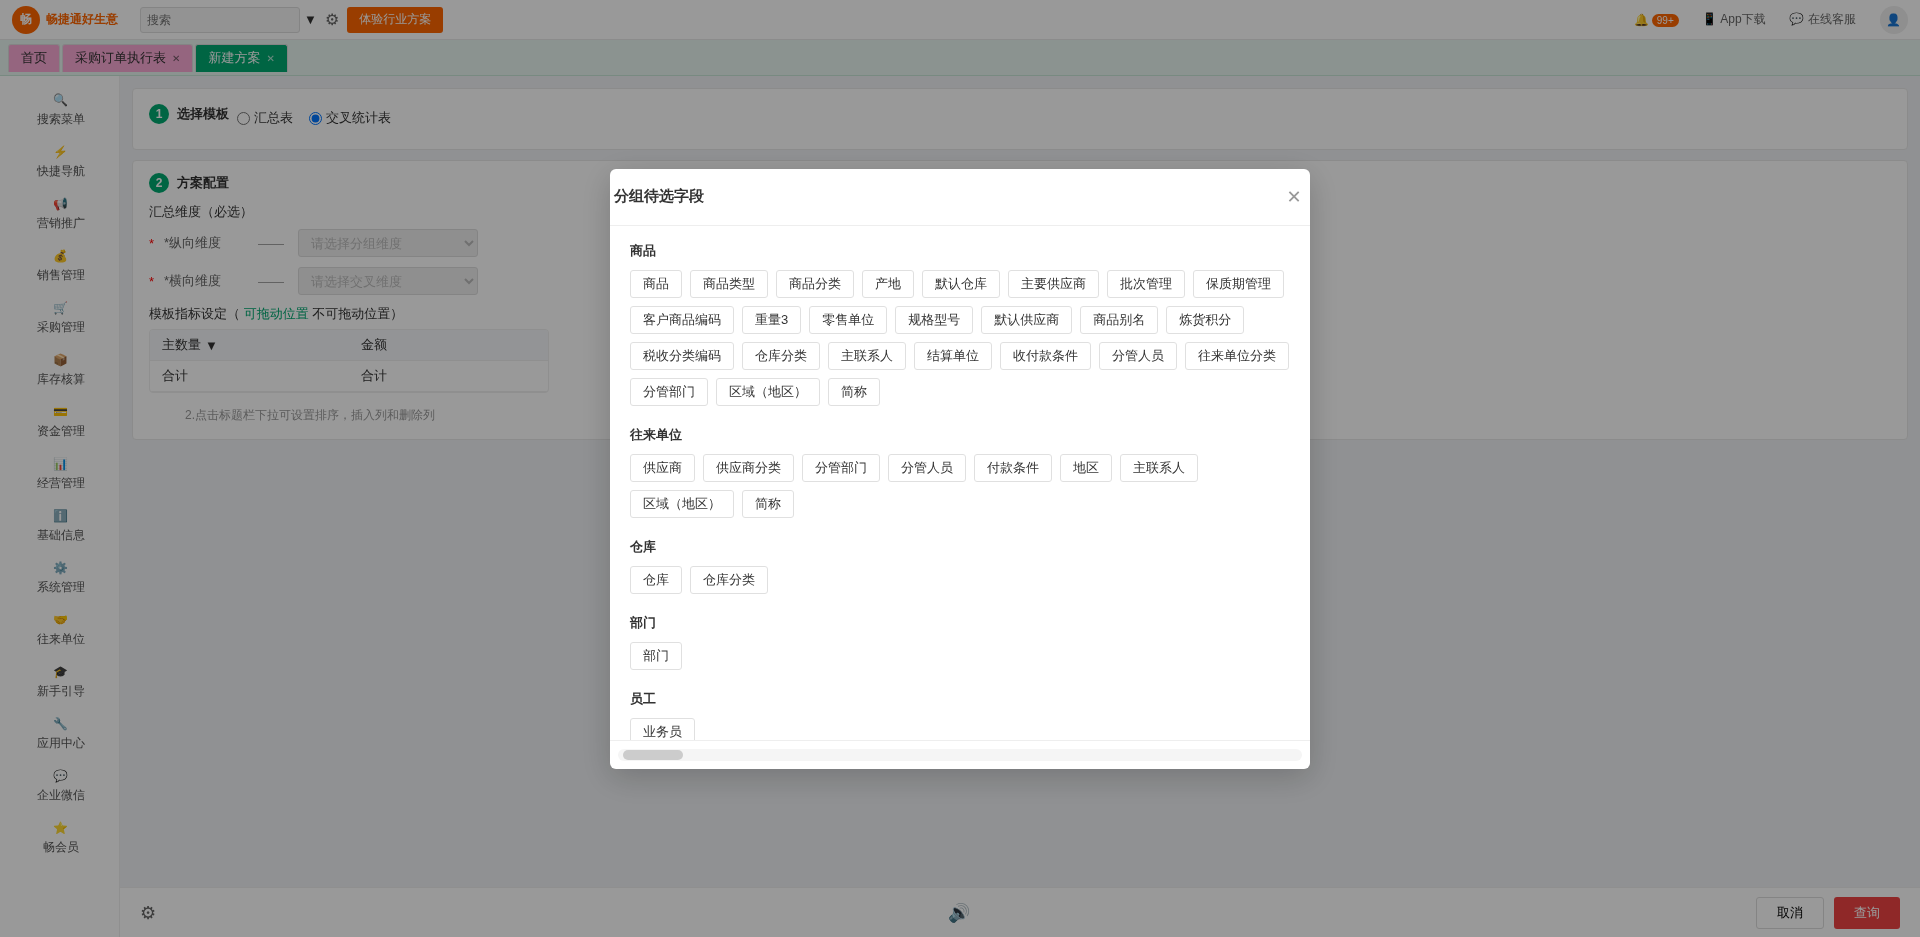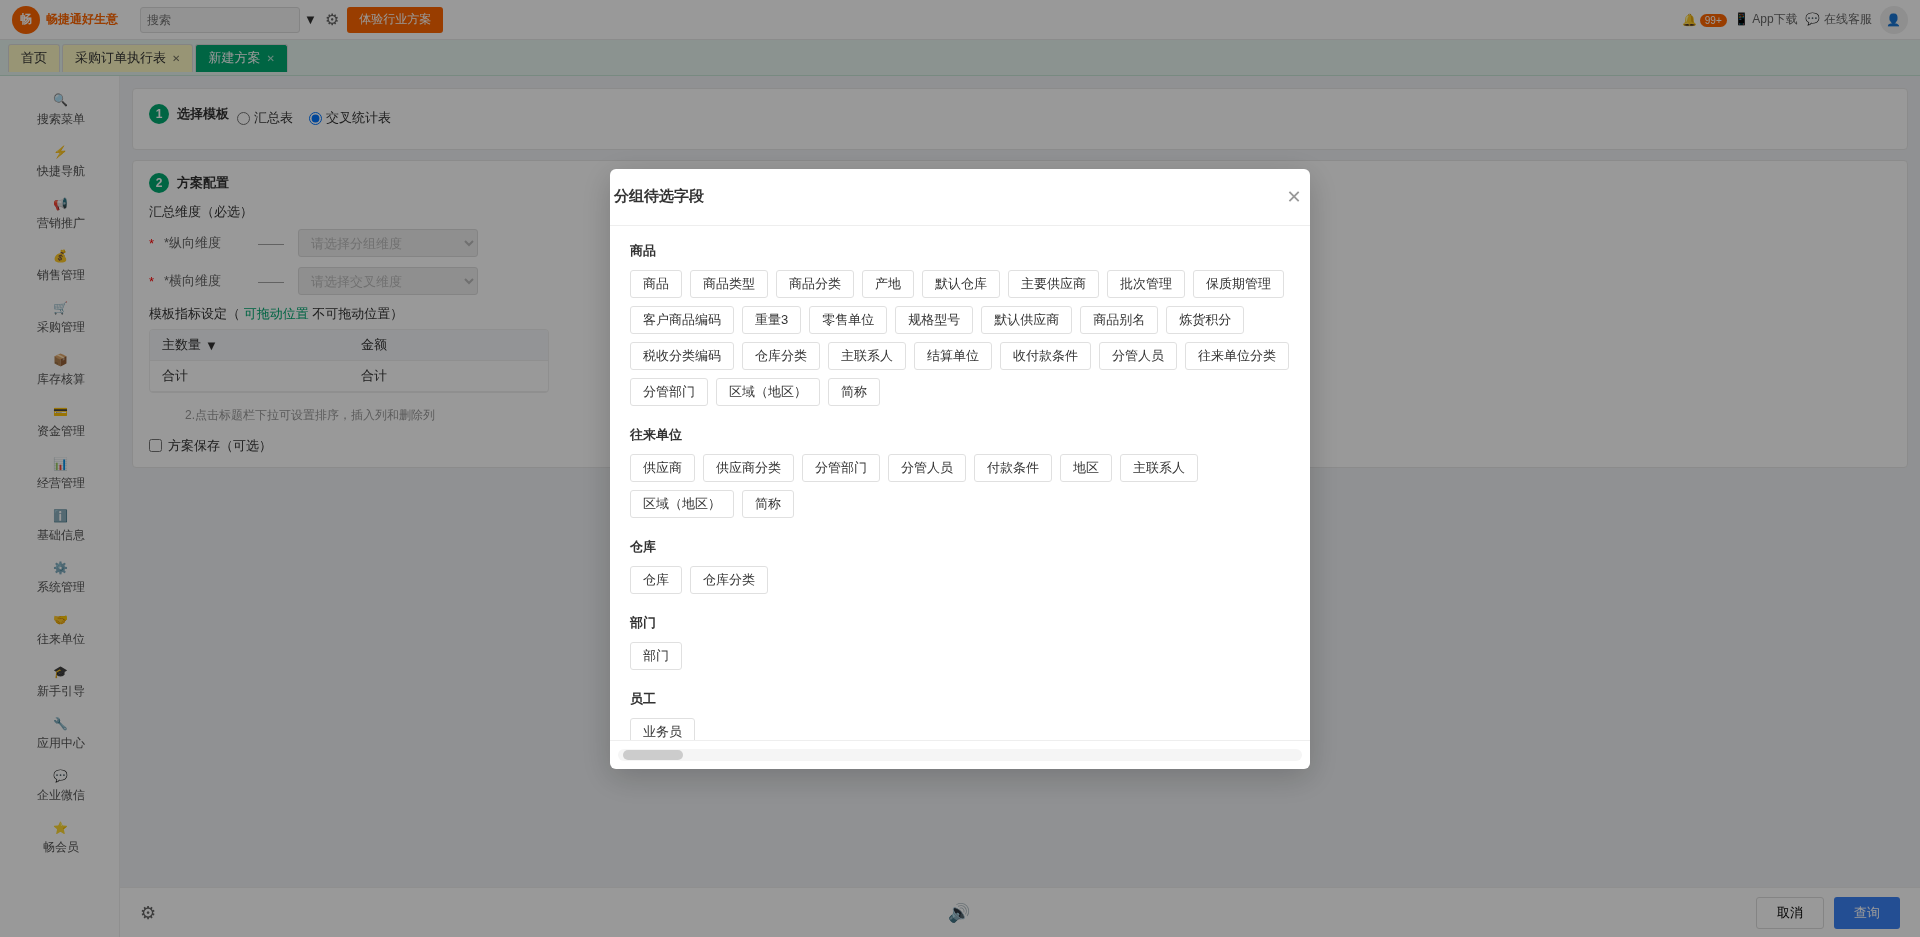--- a/index.html
+++ b/index.html
@@ -47,21 +47,21 @@
       padding: 0 6px; font-size: 12px;
       background: #f5f5f5;
     }
     .top-btn {
       height: 26px; padding: 0 12px;
       background: #f60;
       color: #fff; border: none; border-radius: 3px;
       cursor: pointer; font-size: 12px;
     }
     .top-right {
-      display: flex; align-items: center; gap: 8px;
+      display: flex; align-items: center; gap: 24px;
       font-size: 12px; color: #666;
     }
     .badge {
       background: #f60; color: #fff; border-radius: 10px;
       padding: 1px 5px; font-size: 10px; margin-left: 2px;
     }
 
     
     .tab-bar {
       height: 36px;
@@ -71,21 +71,21 @@
       padding: 0 8px;
       gap: 2px;
       position: fixed;
       top: 40px; left: 0; right: 0;
       z-index: 99;
       border-bottom: 1px solid #c8e6d8;
     }
     .tab-item {
       height: 28px; padding: 0 12px;
       display: flex; align-items: center;
-      background: #fef9c3;
+      background: #f9a8d4;
       border-radius: 3px 3px 0 0;
       font-size: 13px;
       cursor: pointer;
       color: #333;
       gap: 6px;
       border: 1px solid #ddd;
       border-bottom: none;
     }
     .tab-item.active {
       background: #00a870;
@@ -170,21 +170,21 @@
       padding: 0 20px;
       gap: 10px;
     }
     .btn-cancel {
       height: 32px; padding: 0 20px;
       border: 1px solid #ddd; border-radius: 3px;
       background: #fff; cursor: pointer; font-size: 13px;
     }
     .btn-confirm {
       height: 32px; padding: 0 20px;
-      background: #3b82f6; color: #fff;
+      background: #ef4444; color: #fff;
       border: none; border-radius: 3px;
       cursor: pointer; font-size: 13px;
     }
 
     
     .modal-overlay {
       position: fixed;
       top: 0; left: 0; right: 0; bottom: 0;
       background: rgba(0,0,0,0.4);
       z-index: 1000;
@@ -424,24 +424,20 @@
       <div style="display:flex;border-bottom:1px solid #eee;">
         <div style="flex:1;padding:6px 12px;">合计</div>
         <div style="flex:1;padding:6px 12px;">合计</div>
       </div>
     </div>
 
     <div style="margin-top:12px;font-size:12px;color:#999;line-height:1.8;">
       <div>　　　2.点击标题栏下拉可设置排序，插入列和删除列</div>
     </div>
 
-    <div style="margin-top:10px;display:flex;align-items:center;gap:6px;">
-      <input type="checkbox" style="">
-      <span>方案保存（可选）</span>
-    </div>
   </div>
 </div>
 
 <div class="bottom-bar">
   <span style="cursor:pointer;margin-right:auto;font-size:18px;color:#666;">⚙</span>
   <span style="cursor:pointer;margin-right:auto;font-size:18px;color:#666;margin-left:8px;">🔊</span>
   <button class="btn-cancel">取消</button>
   <button class="btn-confirm">查询</button>
 </div>
 

